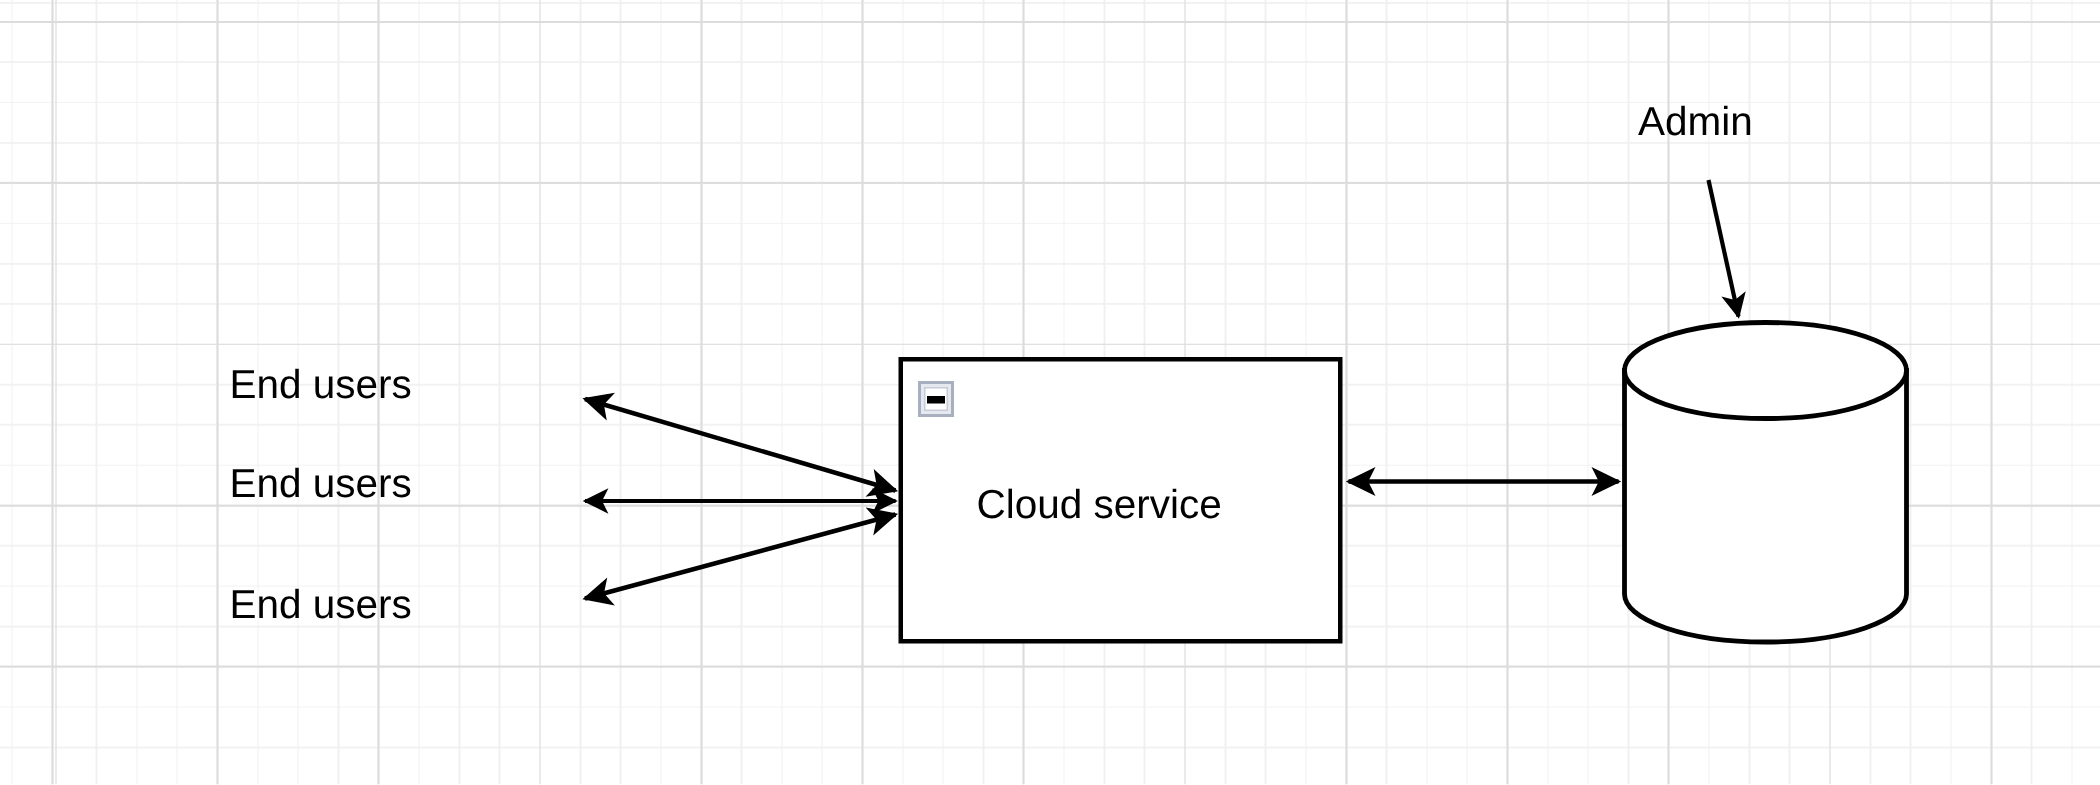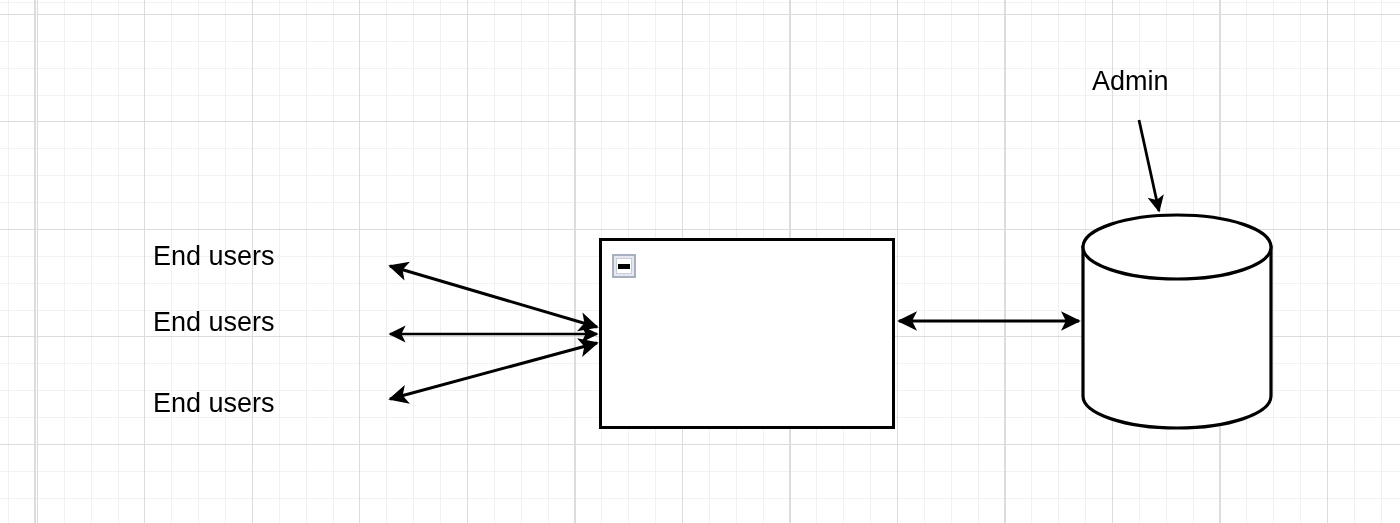--- a/index.html
+++ b/index.html
@@ -129,20 +129,21 @@
 
     <line x1="1139" y1="120" x2="1159" y2="211" stroke="#000000" stroke-width="2.8" marker-end="url(#arrow-plain)"></line>
   </svg>
 
   <div class="node-label label-enduser-1">End users</div>
 
   <div class="node-label label-enduser-2">End users</div>
 
   <div class="node-label label-enduser-3">End users</div>
 
+  <div class="node-label label-cloud">Cloud service</div>
 
 
   <div class="node-label label-admin">Admin</div>
 
   <div class="collapse-button">
     <span class="inner">
       <span class="minus-bar"></span>
     </span>
   </div>
 

